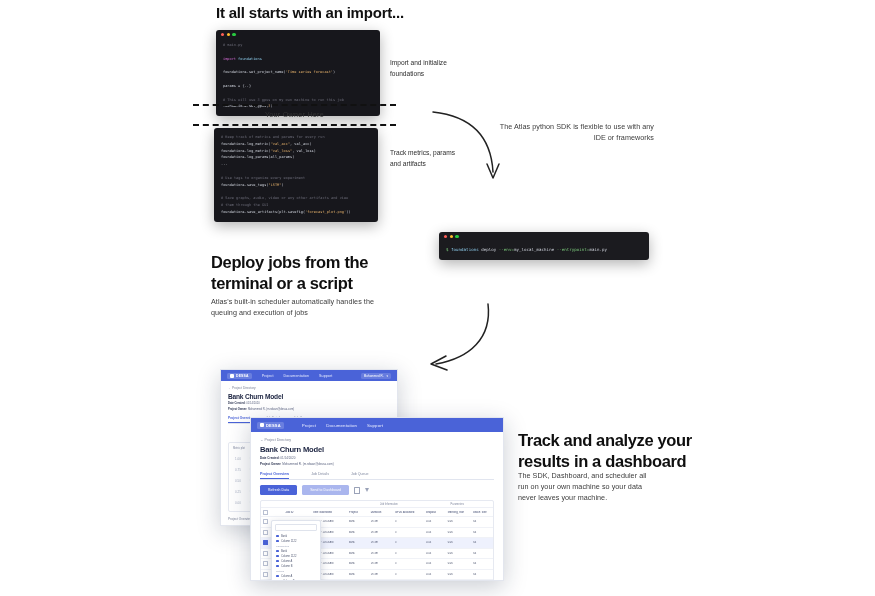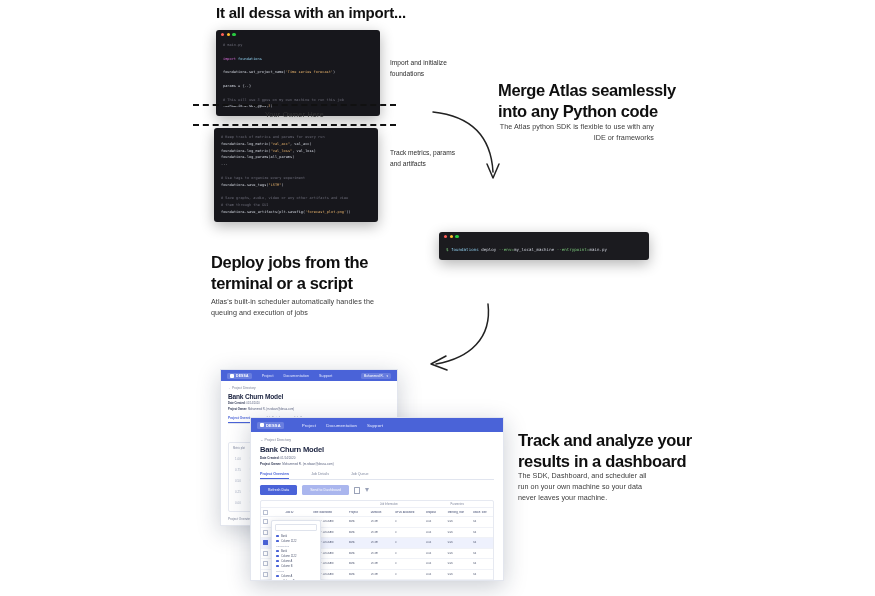--- a/index.html
+++ b/index.html
@@ -136,21 +136,21 @@
   .chartcard{border:1px solid #e6e9f1;border-radius:2px;padding:4px;margin-top:4px;}
   .chart-lbl{font-size:2.6px;color:#8189a0;}
 
   .arrowsvg{position:absolute;pointer-events:none;}
 </style>
 </head>
 <body>
 
 <div class="stage">
 
-  <div class="abs h-top" style="left:216px;top:4px;">It all dessa with an import...</div>
+  <div class="abs h-top" style="left:216px;top:4px;">It all starts with an import...</div>
 
   <div class="abs codewin" id="win-import" style="left:216px;top:30px;width:164px;">
     <div class="cw-bar">
       <span class="dot d-r"></span>
       <span class="dot d-y"></span>
       <span class="dot d-g"></span>
     </div>
     <div class="cw-body" id="code-import"><div><span class="cm"># main.py</span></div><div>&nbsp;</div><div><span class="kw">import</span><span class="fn"> foundations</span></div><div>&nbsp;</div><div><span class="id">foundations.set_project_name(</span><span class="str">'Time series forecast'</span><span class="id">)</span></div><div>&nbsp;</div><div><span class="id">params = {..}</span></div><div>&nbsp;</div><div><span class="cm"># This will use 3 gpus on my own machine to run this job</span></div><div><span class="id">foundations.set_gpus(</span><span class="num">3</span><span class="id">)</span></div></div>
   </div>
 
@@ -161,21 +161,20 @@
   <div class="abs code-here" style="left:193px;top:110px;width:203px;text-align:center;">Your Owner Here</div>
   <div class="abs dashrow" style="left:193px;top:124px;width:203px;"></div>
 
   <div class="abs codewin" id="win-metrics" style="left:214px;top:128px;width:164px;">
     <div class="cw-body" id="code-metrics" style="padding-top:6px;"><div><span class="cm"># Keep track of metrics and params for every run</span></div><div><span class="id">foundations.log_metric(</span><span class="str">"val_acc"</span><span class="id">, val_acc)</span></div><div><span class="id">foundations.log_metric(</span><span class="str">"val_loss"</span><span class="id">, val_loss)</span></div><div><span class="id">foundations.log_params(all_params)</span></div><div><span class="id">...</span></div><div>&nbsp;</div><div><span class="cm"># Use tags to organize every experiment</span></div><div><span class="id">foundations.save_tags(</span><span class="str">"LSTM"</span><span class="id">)</span></div><div>&nbsp;</div><div><span class="cm"># Save graphs, audio, video or any other artifacts and view</span></div><div><span class="cm"># them through the GUI</span></div><div><span class="id">foundations.save_artifacts(plt.savefig(</span><span class="str">'forecast_plot.png'</span><span class="id">))</span></div></div>
   </div>
 
   <div class="abs annot" style="left:390px;top:148px;width:110px;white-space:pre-line;">Track metrics, params
 and artifacts</div>
 
-  <div class="abs h-sec" style="left:498px;top:80px;width:182px;">Merge Atlas seamlessly into any Python code</div>
   <div class="abs body-copy" style="left:498px;top:121px;width:156px;text-align:right;">The Atlas python SDK is flexible to use with any IDE or frameworks</div>
 
   <svg class="arrowsvg" style="left:425px;top:100px;" width="90" height="90" viewBox="0 0 90 90">
     <path d="M8 12 C 45 16, 66 36, 68 72" stroke="#222" stroke-width="1.5" fill="none" stroke-linecap="round"></path>
     <path d="M62 64 L68 78 L74 64" stroke="#222" stroke-width="1.5" fill="none" stroke-linecap="round" stroke-linejoin="round"></path>
   </svg>
 
   <div class="abs codewin term" style="left:439px;top:232px;width:210px;">
     <div class="cw-bar">
       <span class="dot d-r"></span>

